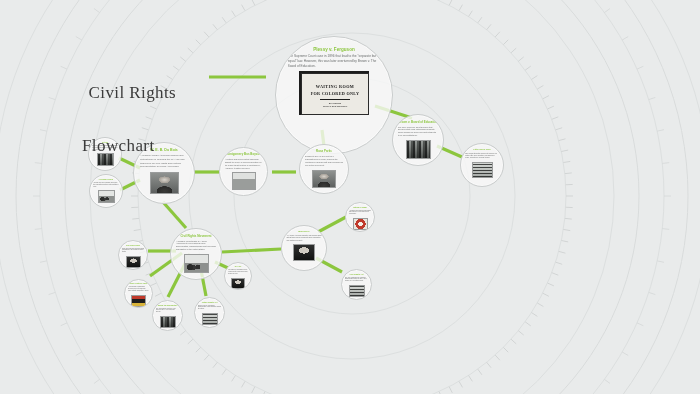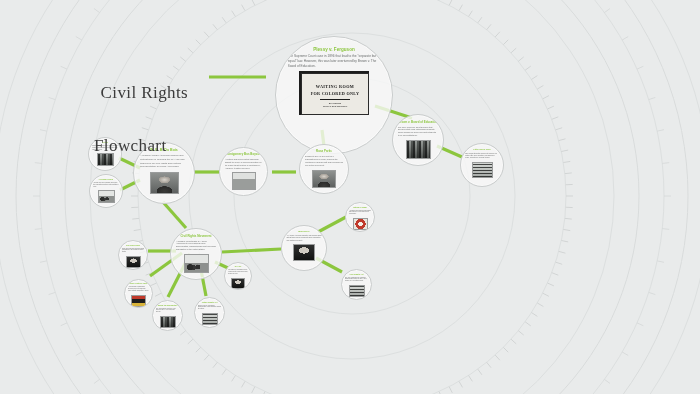--- a/index.html
+++ b/index.html
@@ -11,21 +11,21 @@
     position:relative;
   }
   #canvas{position:absolute;inset:0;overflow:hidden;}
 
   
   .bg-layer{position:absolute;inset:0;pointer-events:none;}
   .bg-layer svg{position:absolute;left:0;top:0;}
 
   
   .title-block{
-    position:absolute;left:82px;top:60px;
+    position:absolute;left:70px;top:60px;
     font-family:"Liberation Serif", serif;
     color:#3b3b3b;
     font-size:17px;
     line-height:1.32;
     letter-spacing:.4px;
     white-space:pre;
     z-index:40;
   }
   .title-line2{padding-left:12px;display:block;margin-top:8px;}
 

